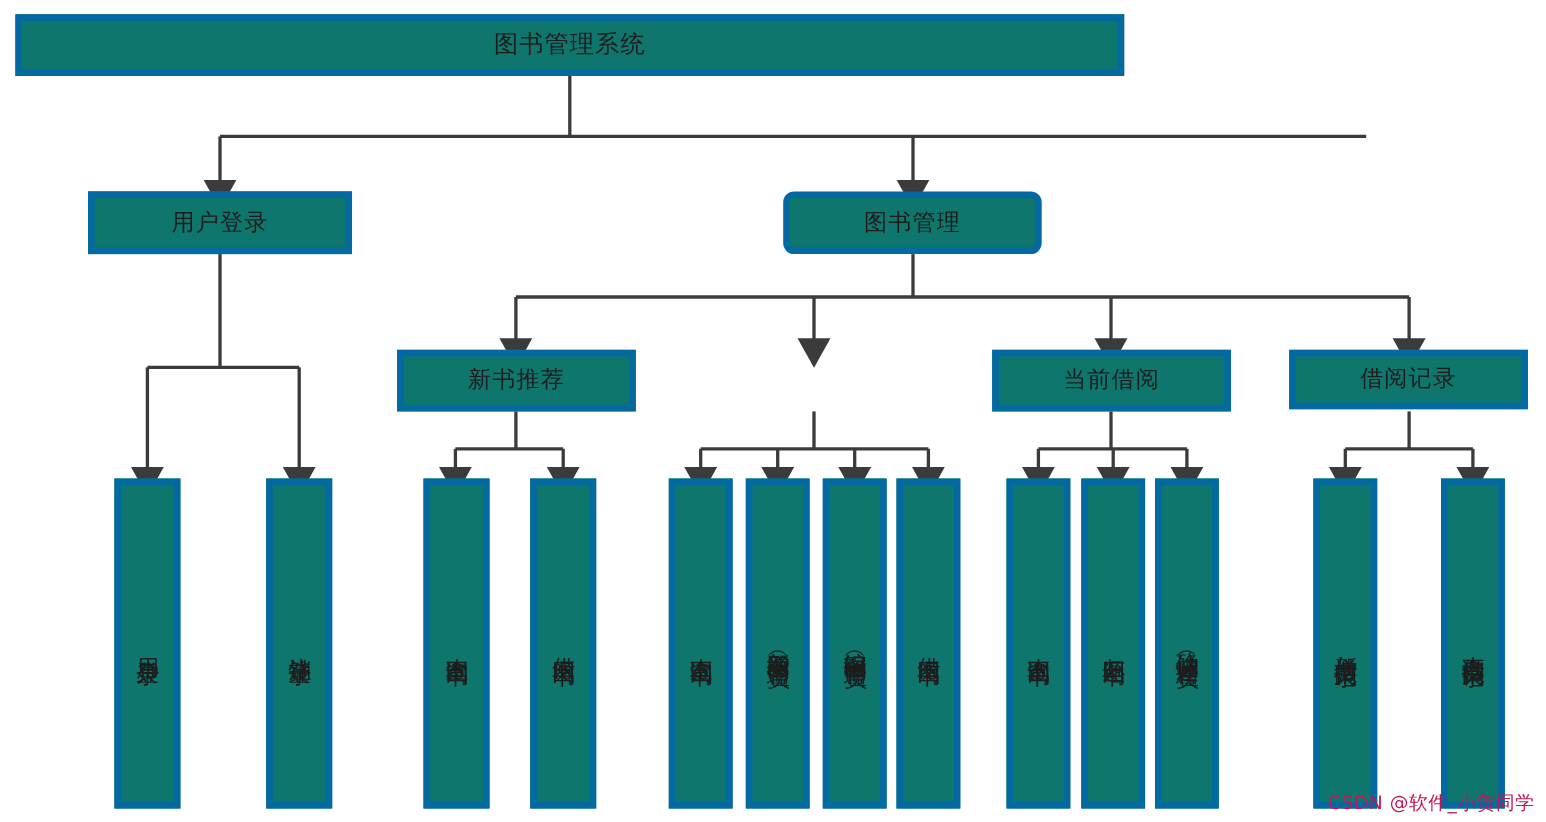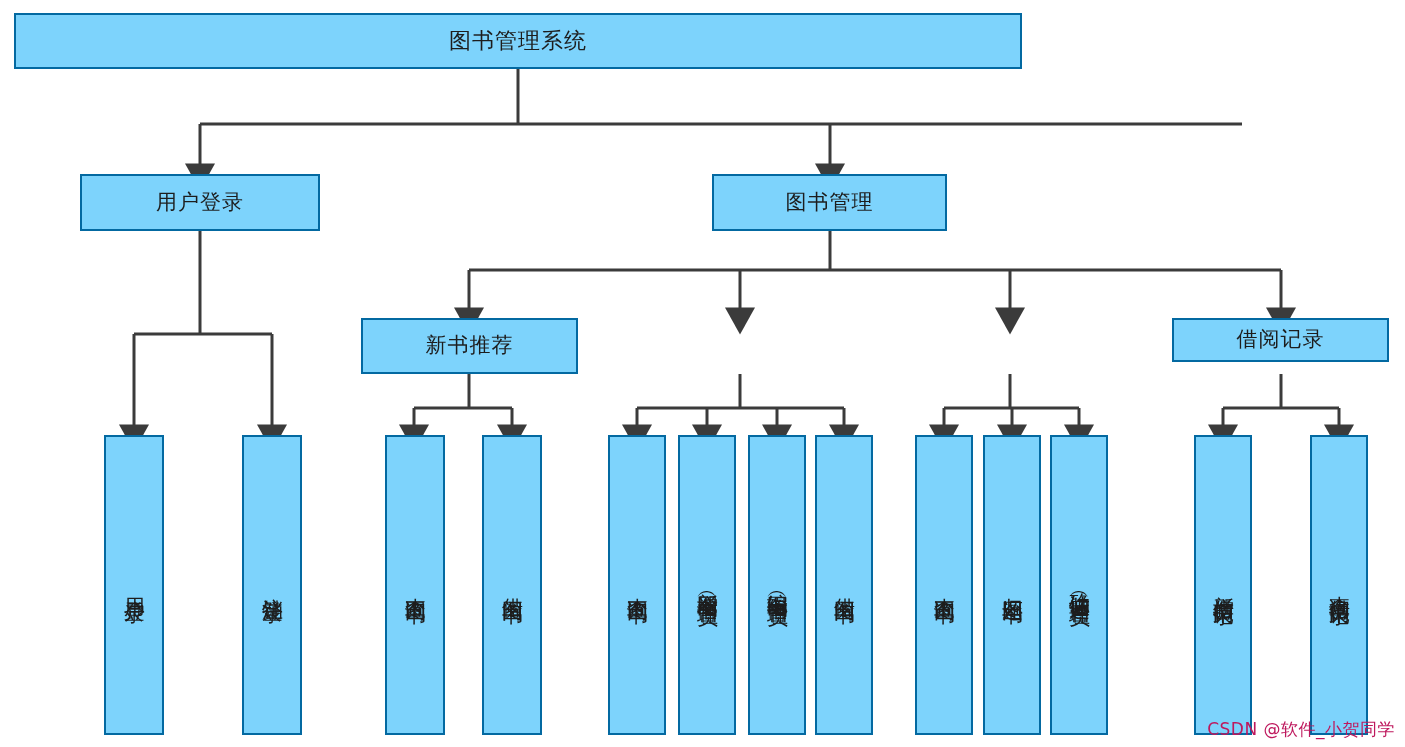--- a/index.html
+++ b/index.html
@@ -22,22 +22,22 @@
     position: absolute;
     left: 0;
     top: 0;
     width: 1405px;
     height: 747px;
     pointer-events: none;
   }
   .node {
     position: absolute;
     box-sizing: border-box;
-    border: 2px solid #0369a1;
-    background: #7dd3fc;
+    border: 6px solid #0369a1;
+    background: #0f766e;
     display: flex;
     align-items: center;
     justify-content: center;
     color: #1d1d1d;
     z-index: 2;
     text-align: center;
   }
   .node.h {
     font-size: 21px;
     line-height: 1.2;
@@ -126,28 +126,31 @@
     </g>
   </svg>
 
   <div class="node h root" style="left:14px;top:13px;width:1008px;height:56px;">
     <span>图书管理系统</span>
   </div>
 
   <div class="node h" style="left:80px;top:174px;width:240px;height:57px;">
     <span>用户登录</span>
   </div>
-  <div class="node h" style="left:712px;top:174px;width:235px;height:57px;">
+  <div class="node h" style="left:712px;top:174px;width:235px;height:57px;border-radius:10px;">
     <span>图书管理</span>
   </div>
 
   <div class="node h" style="left:361px;top:318px;width:217px;height:56px;">
     <span>新书推荐</span>
   </div>
-  <div class="node h" style="left:1172px;top:318px;width:217px;height:44px;">
+  <div class="node h" style="left:902px;top:318px;width:217px;height:56px;">
+    <span>当前借阅</span>
+  </div>
+  <div class="node h" style="left:1172px;top:318px;width:217px;height:54px;">
     <span>借阅记录</span>
   </div>
 
   <div class="node v" style="left:104px;top:435px;width:60px;height:300px;">
     <span class="vtext">用户登录</span>
   </div>
   <div class="node v" style="left:242px;top:435px;width:60px;height:300px;">
     <span class="vtext">注销登录</span>
   </div>
   <div class="node v" style="left:385px;top:435px;width:60px;height:300px;">

